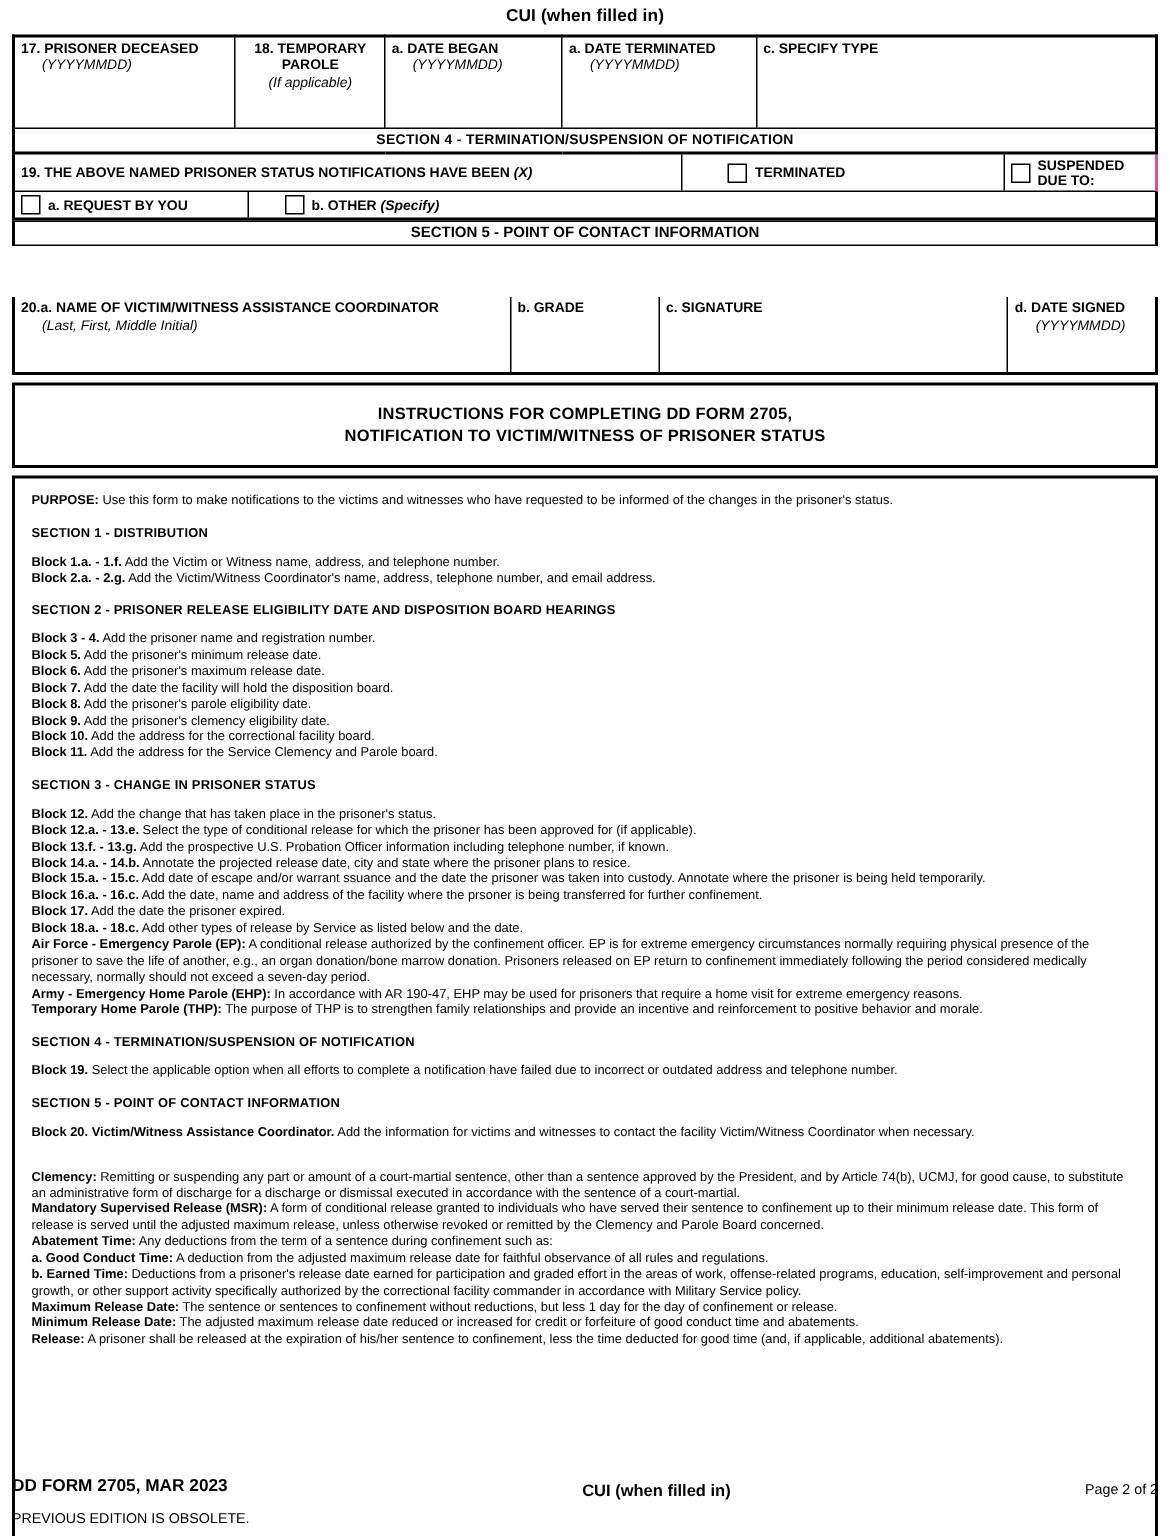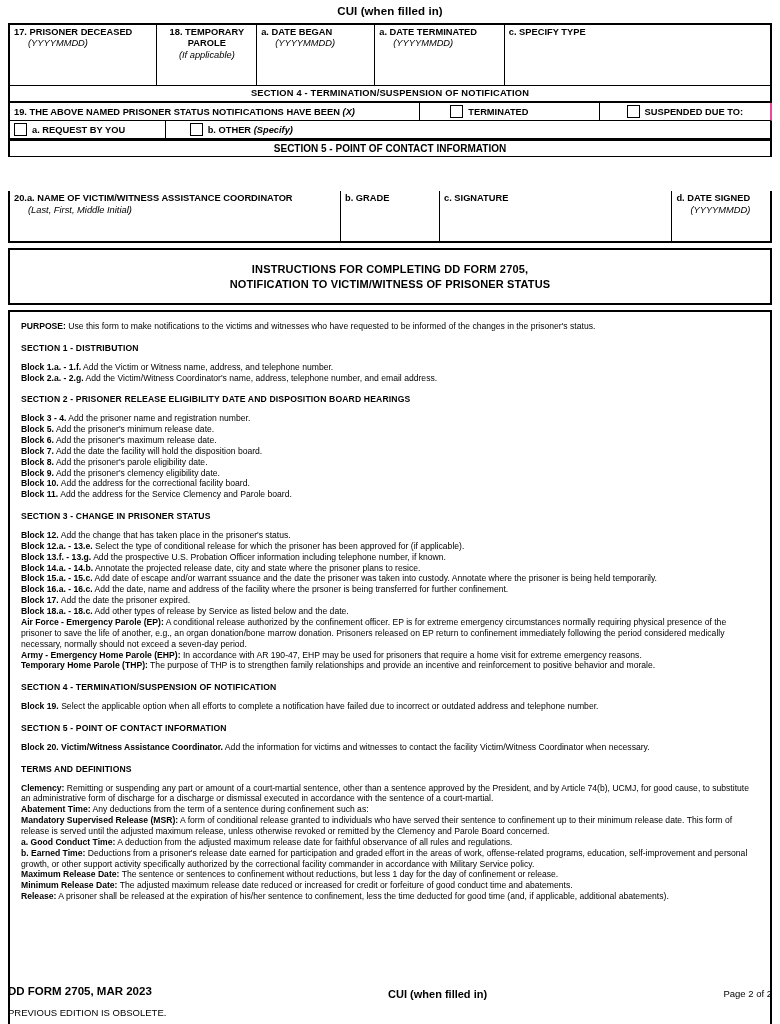--- a/index.html
+++ b/index.html
@@ -74,20 +74,21 @@
   .cell-17 { height: 56px; }
   .cell-18 { text-align: center; }
 
   
   .row19 {
     display: flex;
     align-items: stretch;
     border-left: 2px solid #000;
     border-right: 2px solid #ec4899;
     border-bottom: 1px solid #000;
+    gap: 35px;
   }
   .row19 .seg {
     display: flex;
     align-items: center;
     padding: 2px 4px;
     font-size: 9.3px;
     font-weight: bold;
   }
   .row19 .seg.bl { border-left: 1px solid #000; }
   .chk {
@@ -371,26 +372,25 @@
       </div>
 
     <div class="sp-lg"></div>
     <div class="hd">SECTION 5 - POINT OF CONTACT INFORMATION</div>
     <div class="sp-sm"></div>
     <div>
         <p><b class="inl">Block 20. Victim/Witness Assistance Coordinator.</b><span> Add the information for victims and witnesses to contact the facility Victim/Witness Coordinator when necessary.</span></p>
       </div>
 
     <div class="sp-lg"></div>
-    <div class="hd">TERMS AND DEFINITIONS</div>
     <div class="sp-sm"></div>
     <div>
         <p><b class="inl">Clemency:</b><span> Remitting or suspending any part or amount of a court-martial sentence, other than a sentence approved by the President, and by Article 74(b), UCMJ, for good cause, to substitute an administrative form of discharge for a discharge or dismissal executed in accordance with the sentence of a court-martial.</span></p>
+        <p><b class="inl">Mandatory Supervised Release (MSR):</b><span> A form of conditional release granted to individuals who have served their sentence to confinement up to their minimum release date. This form of release is served until the adjusted maximum release, unless otherwise revoked or remitted by the Clemency and Parole Board concerned.</span></p>
         <p><b class="inl">Abatement Time:</b><span> Any deductions from the term of a sentence during confinement such as:</span></p>
-        <p><b class="inl">Mandatory Supervised Release (MSR):</b><span> A form of conditional release granted to individuals who have served their sentence to confinement up to their minimum release date. This form of release is served until the adjusted maximum release, unless otherwise revoked or remitted by the Clemency and Parole Board concerned.</span></p>
         <p><b class="inl">a. Good Conduct Time:</b><span> A deduction from the adjusted maximum release date for faithful observance of all rules and regulations.</span></p>
         <p><b class="inl">b. Earned Time:</b><span> Deductions from a prisoner's release date earned for participation and graded effort in the areas of work, offense-related programs, education, self-improvement and personal growth, or other support activity specifically authorized by the correctional facility commander in accordance with Military Service policy.</span></p>
         <p><b class="inl">Maximum Release Date:</b><span> The sentence or sentences to confinement without reductions, but less 1 day for the day of confinement or release.</span></p>
         <p><b class="inl">Minimum Release Date:</b><span> The adjusted maximum release date reduced or increased for credit or forfeiture of good conduct time and abatements.</span></p>
         <p><b class="inl">Release:</b><span> A prisoner shall be released at the expiration of his/her sentence to confinement, less the time deducted for good time (and, if applicable, additional abatements).</span></p>
       </div>
 
   </div>
 
   <div class="footer">

